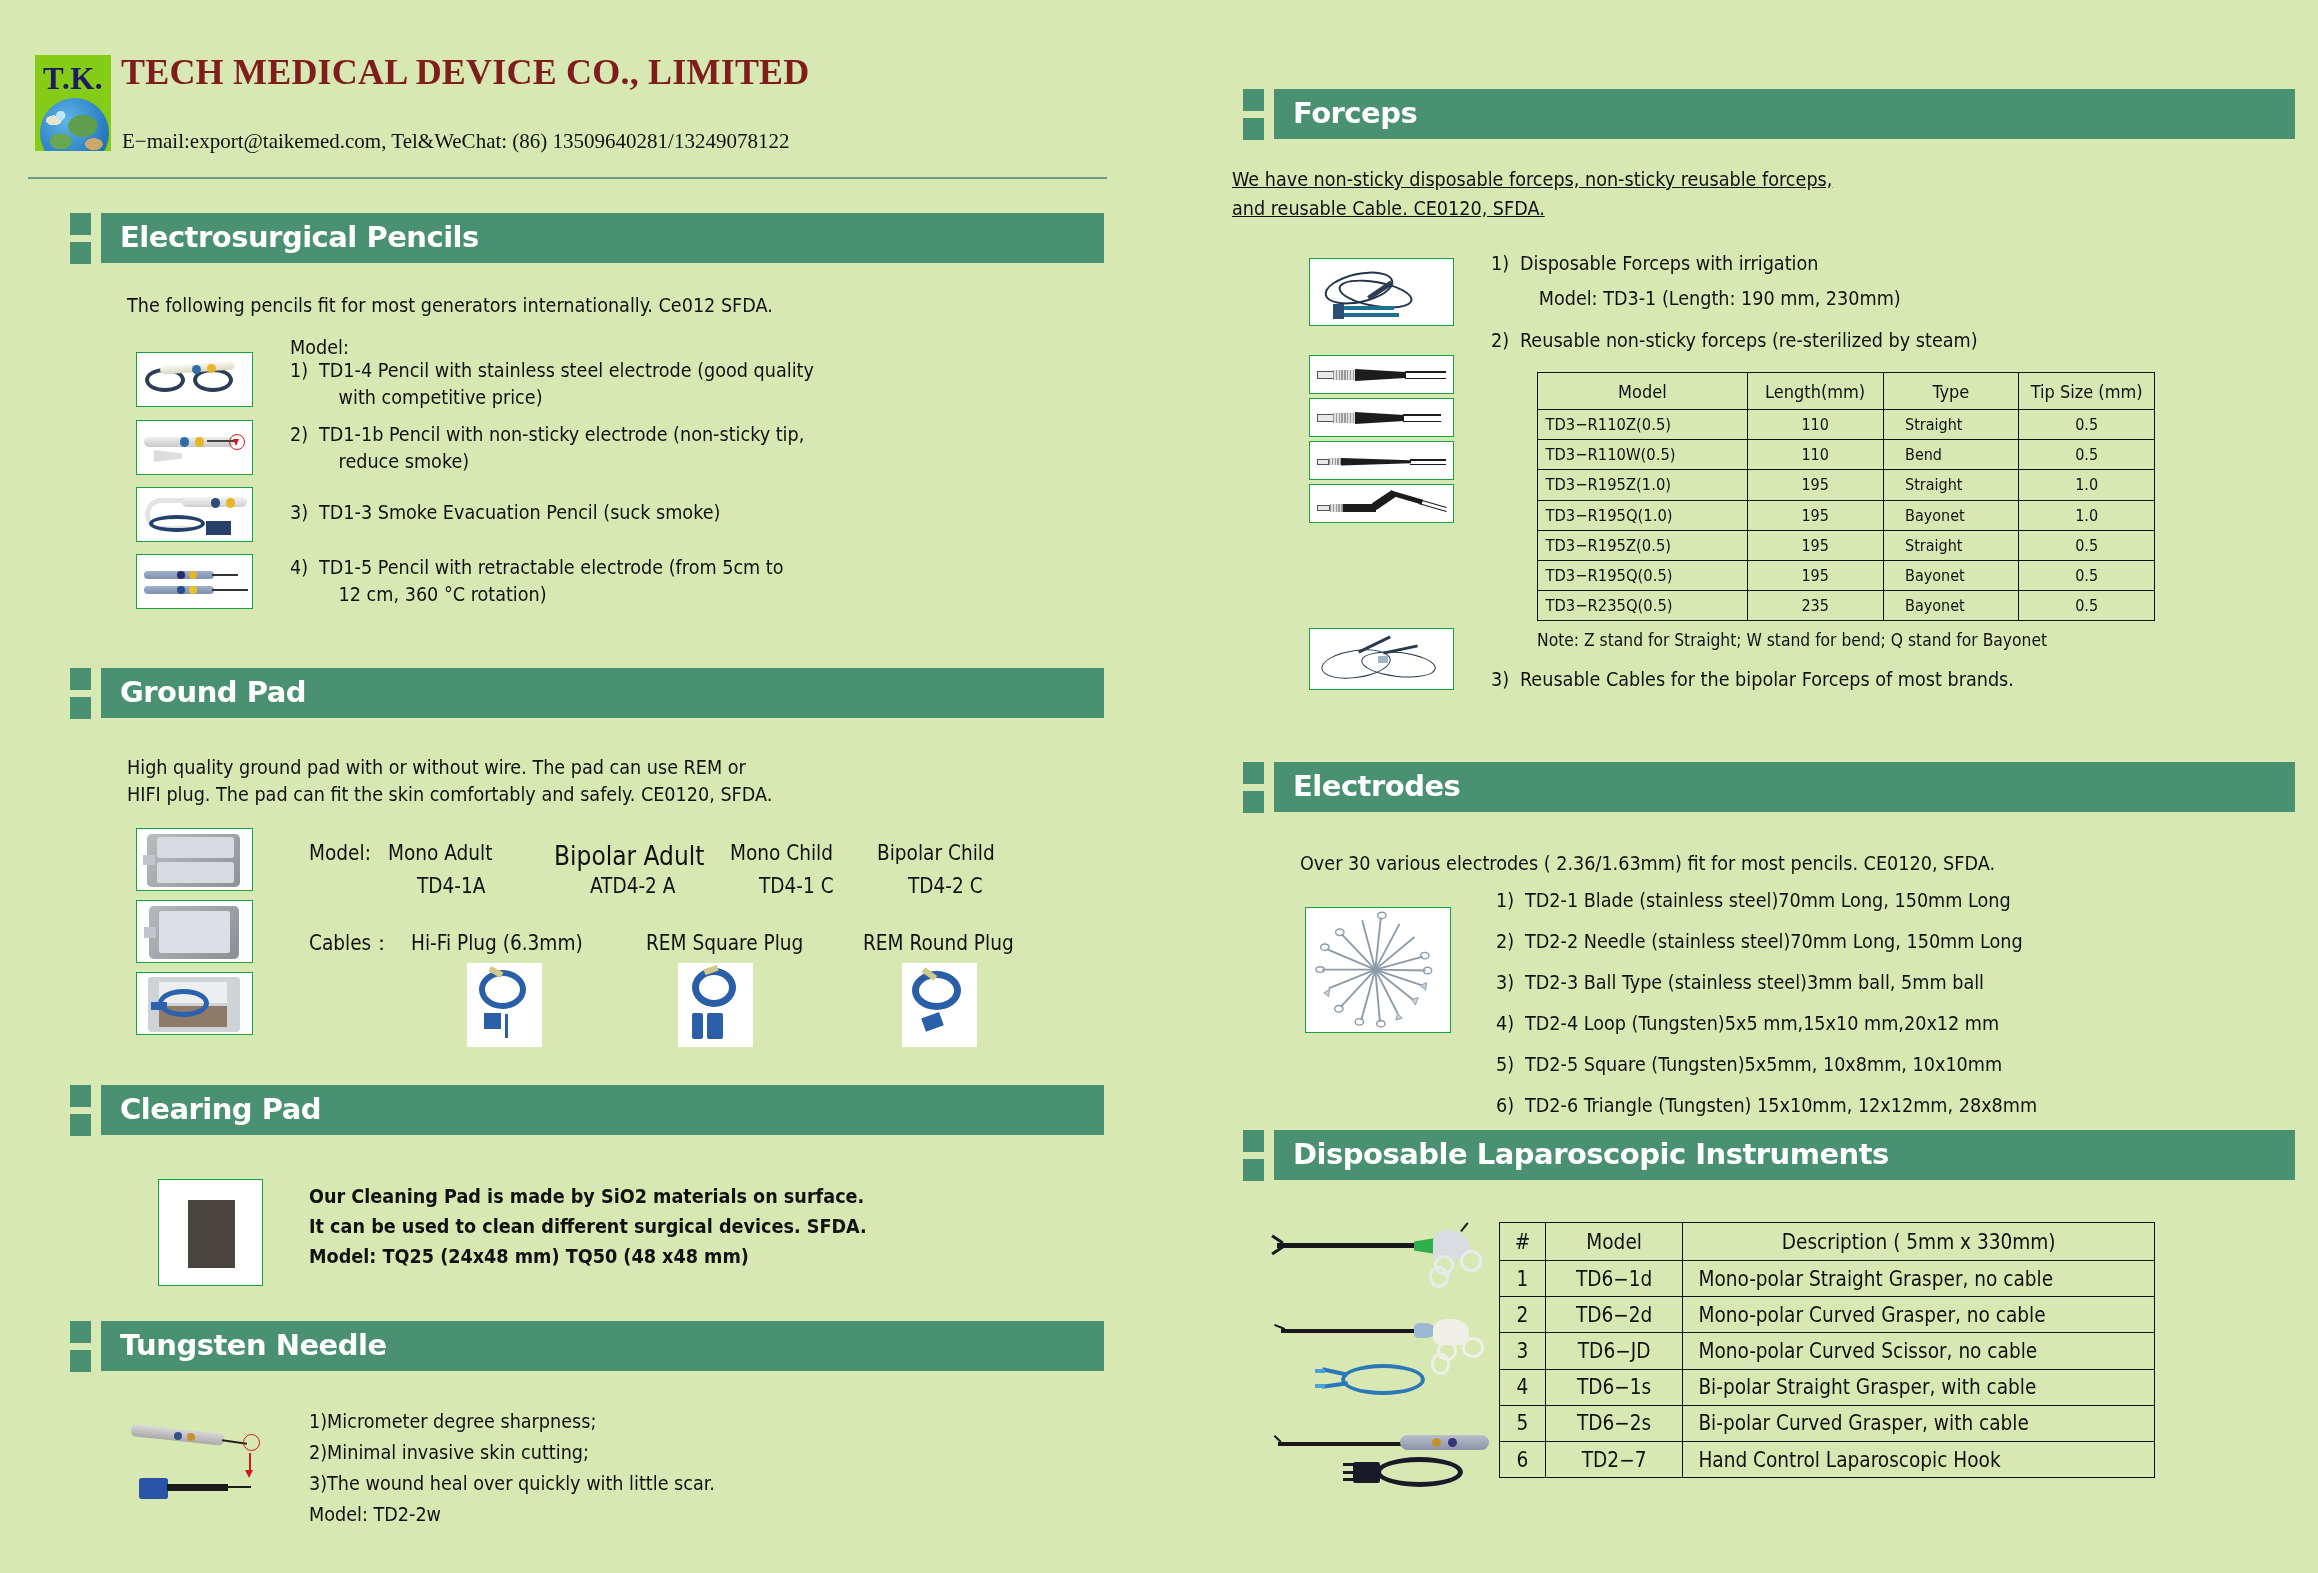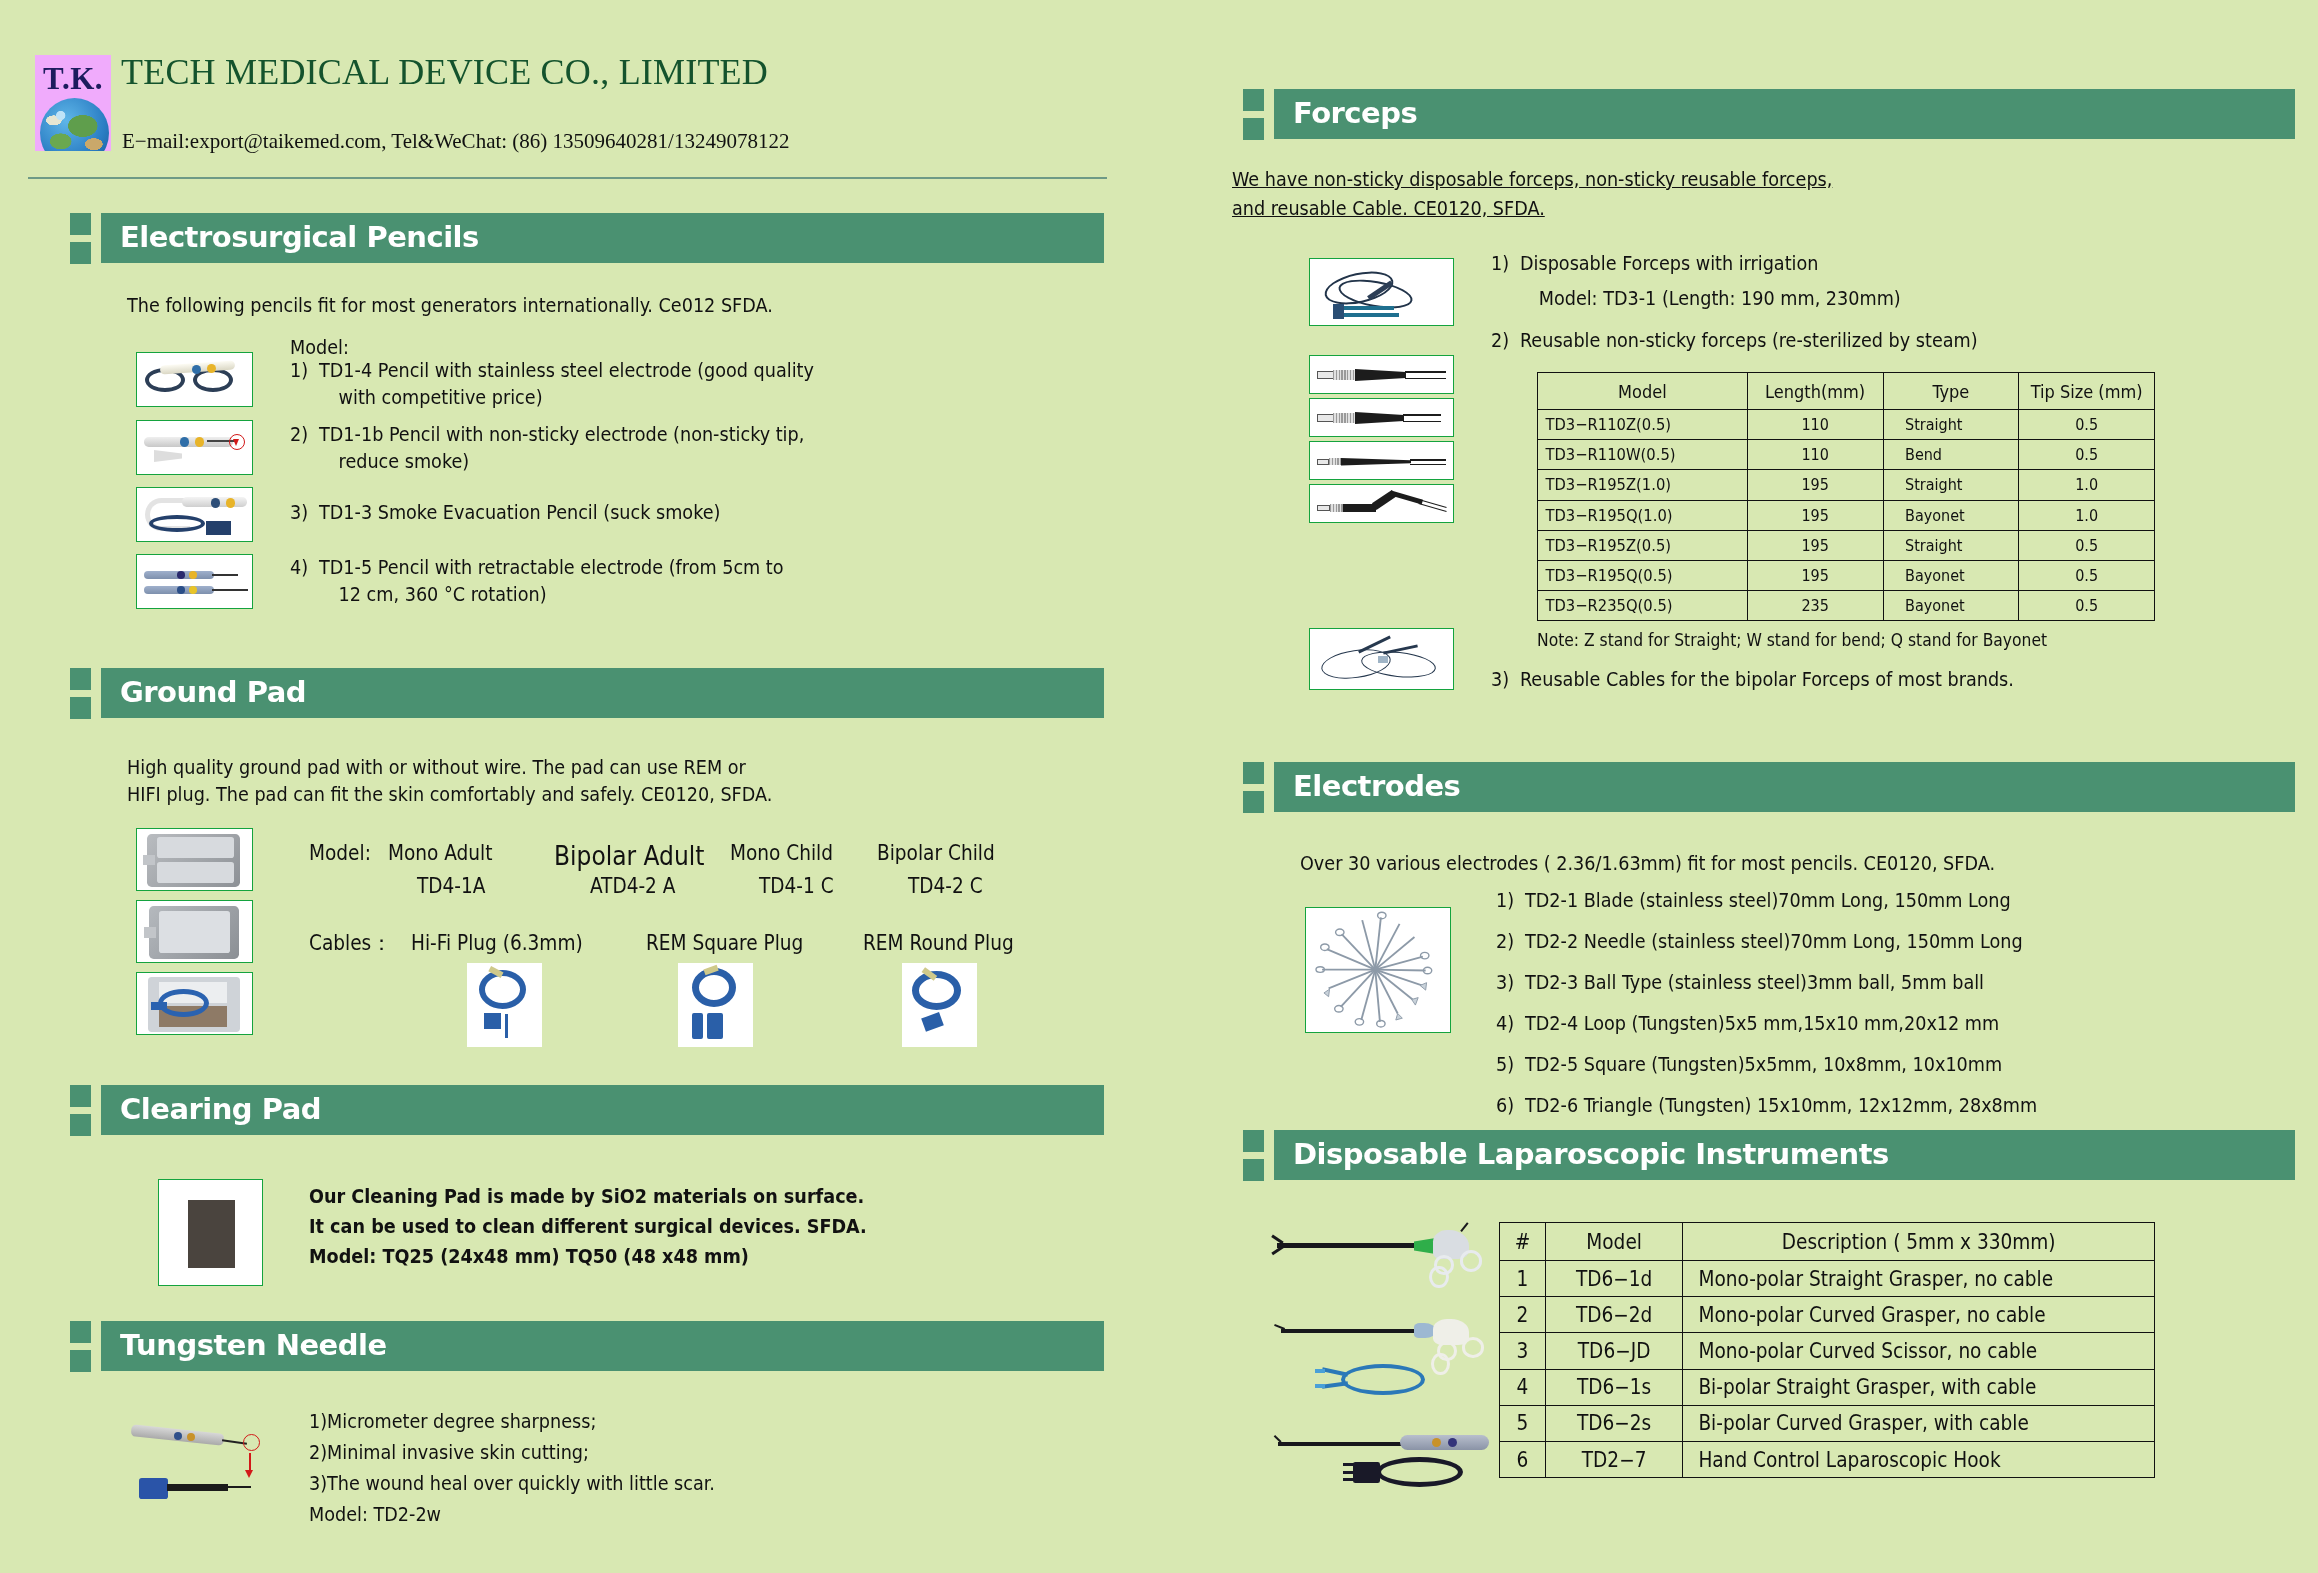--- a/index.html
+++ b/index.html
@@ -10,42 +10,42 @@
     font-family: "Liberation Sans", sans-serif;
     color: #111;
     overflow: hidden;
   }
   .page { position: relative; width: 2319px; height: 1573px; background: #d8e8b2; }
 
   
   .header { position: absolute; left: 28px; top: 51px; width: 1075px; height: 117px; }
   .logo-box {
     position: absolute; left: 7px; top: 3.7px; width: 76px; height: 96px;
-    background: #f0abfc; overflow: hidden;
+    background: #84cc16; overflow: hidden;
   }
   .logo-tk {
     position: absolute; left: 0; top: 6.5px; width: 76px; text-align: center;
     font-family: "Liberation Serif", serif; font-size: 31px; font-weight: 700;
     color: #1c1c5e; letter-spacing: 0.5px;
   }
   .globe {
     position: absolute; left: 4.7px; top: 43px; width: 69px; height: 70px;
     border-radius: 50%;
     background:
       radial-gradient(circle at 30% 25%, #bfe3f7 0 6%, rgba(0,0,0,0) 7%),
       radial-gradient(ellipse 30% 22% at 62% 40%, #5f9e4c 0 70%, rgba(0,0,0,0) 72%),
       radial-gradient(ellipse 22% 16% at 30% 62%, #6aa84f 0 70%, rgba(0,0,0,0) 72%),
       radial-gradient(ellipse 18% 12% at 78% 66%, #caa86a 0 70%, rgba(0,0,0,0) 72%),
       radial-gradient(ellipse 16% 10% at 20% 32%, #e6e6d2 0 70%, rgba(0,0,0,0) 72%),
       radial-gradient(circle at 38% 32%, #5fb6e8 0%, #2b7ec4 60%, #14558f 100%);
   }
   .company-name {
     position: absolute; left: 93px; top: 0px; width: 977px;
-    font-family: "Liberation Serif", serif; font-size: 36px; font-weight: 400;
-    letter-spacing: 0.2px; white-space: nowrap; color: #14532d;
+    font-family: "Liberation Serif", serif; font-size: 36px; font-weight: 700;
+    letter-spacing: 0.2px; white-space: nowrap; color: #7f1d1d;
   }
   .contact-line {
     position: absolute; left: 94px; width: 982px;
     font-family: "Liberation Serif", serif; font-size: 21px; color: #111;
     white-space: nowrap;
   }
   .contact-1 { top: 47px; }
   .contact-2 { top: 78px; }
   .header-rule {
     position: absolute; left: 28px; top: 177px; width: 1079px; height: 1.9px;

